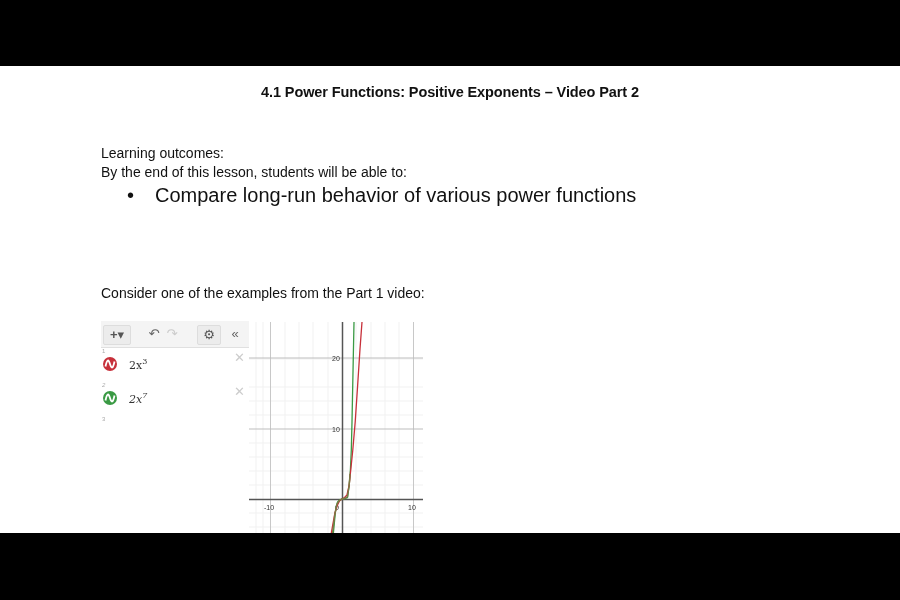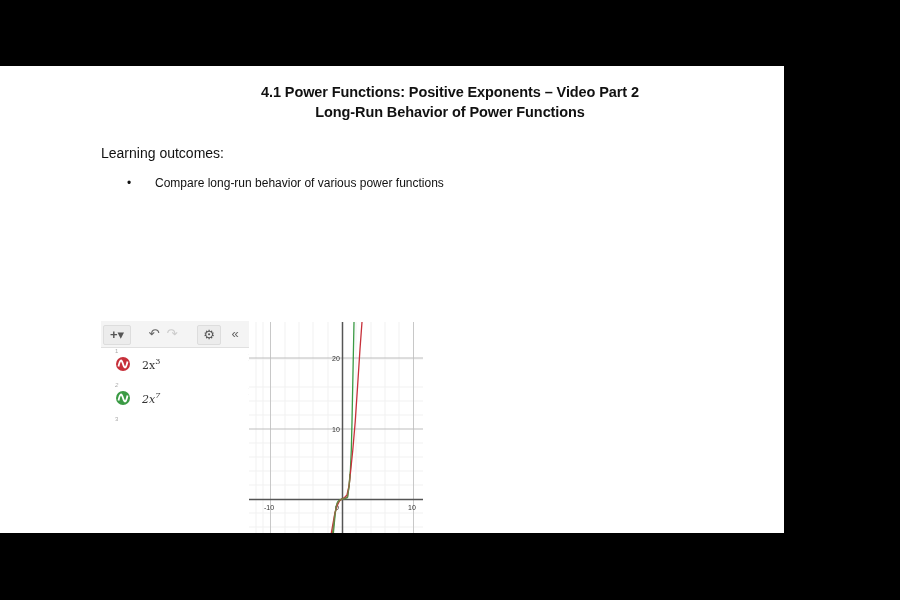--- a/index.html
+++ b/index.html
@@ -4,54 +4,54 @@
 <style>
   html, body { margin: 0; padding: 0; }
   body {
     width: 900px; height: 600px; background: #000; position: relative; overflow: hidden;
     font-family: "Liberation Sans", "DejaVu Sans", sans-serif;
   }
   .bar-top, .bar-bottom { position: absolute; left: 0; width: 900px; background: #000; }
   .bar-top { top: 0; height: 66px; }
   .bar-bottom { top: 533px; height: 67px; }
   .page {
-    position: absolute; left: 0; top: 66px; width: 784px; height: 467px; background: #fff; overflow: hidden;
+    position: absolute; left: 0; top: 66px; width: 900px; height: 467px; background: #fff; overflow: hidden;
     color: #111;
   }
   .title {
     position: absolute; left: 0; width: 900px; text-align: center; font-weight: bold; font-size: 14.5px;
     letter-spacing: -0.1px;
   }
   .t1 { top: 18px; }
   .t2 { top: 38px; }
   .text { position: absolute; left: 101px; font-size: 14px; }
   .lo { top: 79px; }
   .by { top: 98px; }
-  .bullet-row { position: absolute; left: 127px; top: 110px; font-size: 12px; }
+  .bullet-row { position: absolute; left: 127px; top: 118px; font-size: 20px; }
   .bullet-row .dot { display: inline-block; width: 28px; }
   .section {
     position: absolute; left: 101px; top: 178px; font-size: 14.5px; font-weight: bold; text-decoration: underline;
   }
   .section .math { font-family: "DejaVu Serif", "Liberation Serif", serif; font-style: italic; font-weight: normal; }
   .section sup { font-size: 10px; }
   .consider { top: 219px; }
 
   
   .panel { position: absolute; left: 101px; top: 255px; width: 148px; height: 212px; background: #fff; }
   .toolbar {
     position: absolute; left: 0; top: 0; width: 148px; height: 26px; background: #f4f4f4;
     border-bottom: 1px solid #e0e0e0;
   }
   .tb-btn { position: absolute; top: 4px; height: 18px; font-size: 13px; color: #555; line-height: 18px; text-align: center; }
   .tb-add { left: 2px; width: 26px; background: #ececec; border: 1px solid #ddd; border-radius: 2px; font-weight: bold; }
   .tb-undo { left: 46px; width: 14px; color: #666; }
   .tb-redo { left: 64px; width: 14px; color: #ccc; }
   .tb-gear { left: 96px; width: 22px; background: #ececec; border: 1px solid #ddd; border-radius: 2px; }
   .tb-collapse { left: 126px; width: 16px; color: #666; }
-  .expr-row { position: absolute; left: 13px; width: 148px; height: 33px; }
+  .expr-row { position: absolute; left: 0; width: 148px; height: 33px; }
   .row-num { position: absolute; left: 1px; top: 0; font-size: 6px; color: #aaa; }
   .expr-icon {
     position: absolute; left: 2px; top: 9px; width: 14px; height: 14px; border-radius: 50%;
   }
   .expr-icon svg { position: absolute; left: 0; top: 0; }
   .expr-text {
     position: absolute; left: 28px; top: 9px; font-family: "DejaVu Serif", "Liberation Serif", serif; font-size: 11px; color: #333;
   }
   .expr-text sup { font-size: 8px; }
   .expr-del { position: absolute; left: 133px; top: 2px; font-size: 13px; color: #ccc; }
@@ -60,28 +60,29 @@
   .graph svg { position: absolute; left: 0; top: 0; }
   .tick { font-family: "Liberation Sans", sans-serif; font-size: 7px; fill: #333; }
 </style>
 </head>
 <body>
 
 <div class="bar-top"></div>
 
 <div class="page">
   <div class="title t1">4.1 Power Functions: Positive Exponents – Video Part 2</div>
-  <div class="title t2">Long-Run Behavior of Power Functions</div>
 
   <div class="text lo">Learning outcomes:</div>
+  <div class="text by">By the end of this lesson, students will be able to:</div>
   <div class="bullet-row">
     <span class="dot">•</span><span>Compare long-run behavior of various power functions</span>
   </div>
 
 
+  <div class="text consider">Consider one of the examples from the Part 1 video:</div>
 
   <div class="panel">
     <div class="toolbar">
       <div class="tb-btn tb-add">+▾</div>
       <div class="tb-btn tb-undo">↶</div>
       <div class="tb-btn tb-redo">↷</div>
       <div class="tb-btn tb-gear">⚙</div>
       <div class="tb-btn tb-collapse">«</div>
     </div>
 

